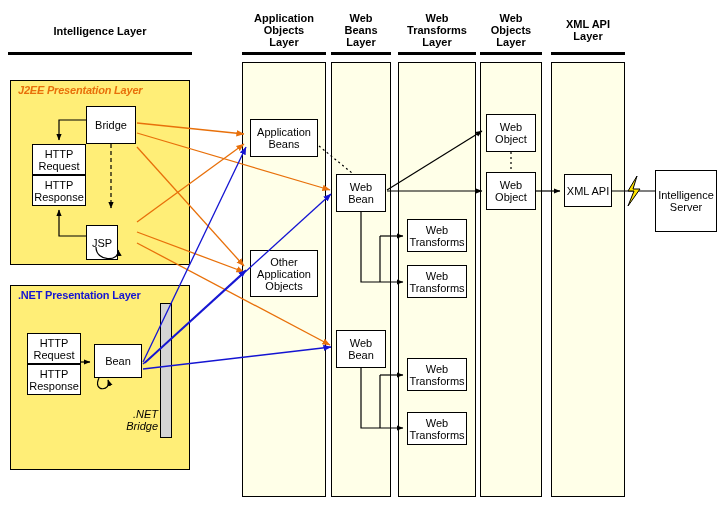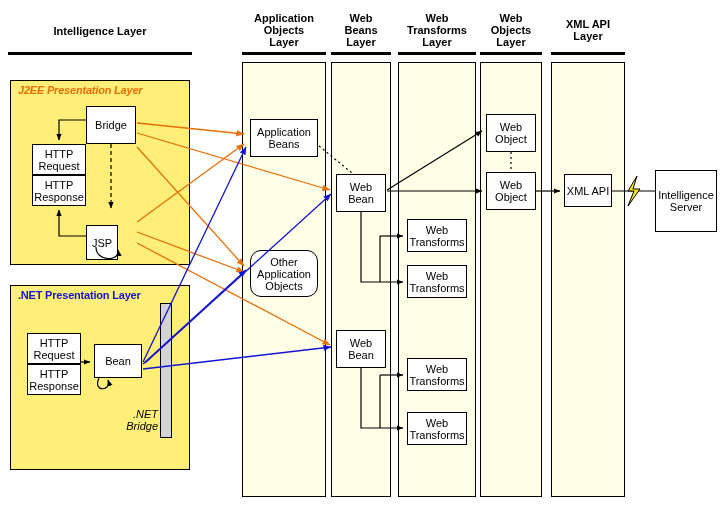--- a/index.html
+++ b/index.html
@@ -143,21 +143,21 @@
 Request</div>
   <div class="node" style="left:27px; top:364px; width:54px; height:31px;">HTTP
 Response</div>
   <div class="node" style="left:94px; top:344px; width:48px; height:34px;">Bean</div>
   <div class="bridge-bar" style="left:160px; top:303px; width:12px; height:135px;"></div>
   <div class="bridge-label" style="left:112px; top:408px; width:46px;font-style:italic;">.NET
 Bridge</div>
 
   <div class="node" style="left:250px; top:119px; width:68px; height:38px;">Application
 Beans</div>
-  <div class="node" style="left:250px; top:250px; width:68px; height:47px;border-radius:11px;">Other
+  <div class="node" style="left:250px; top:250px; width:68px; height:47px;">Other
 Application
 Objects</div>
 
   <div class="node" style="left:336px; top:174px; width:50px; height:38px;">Web
 Bean</div>
   <div class="node" style="left:336px; top:330px; width:50px; height:38px;">Web
 Bean</div>
 
   <div class="node" style="left:407px; top:219px; width:60px; height:33px;">Web
 Transforms</div>

